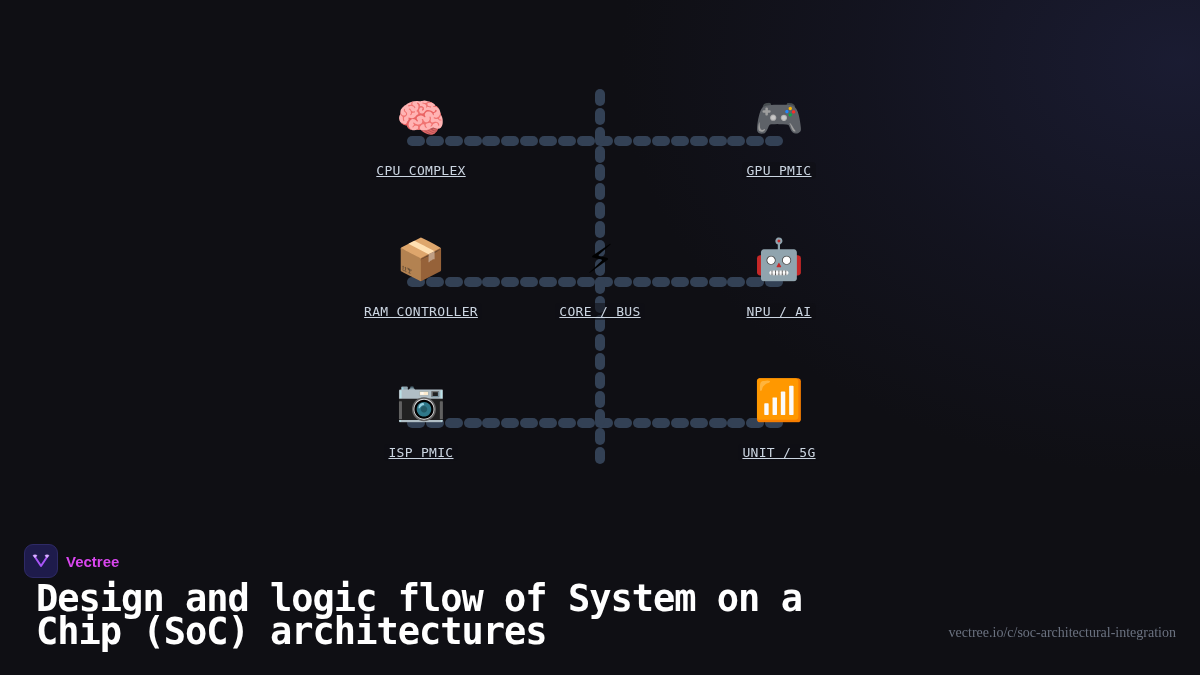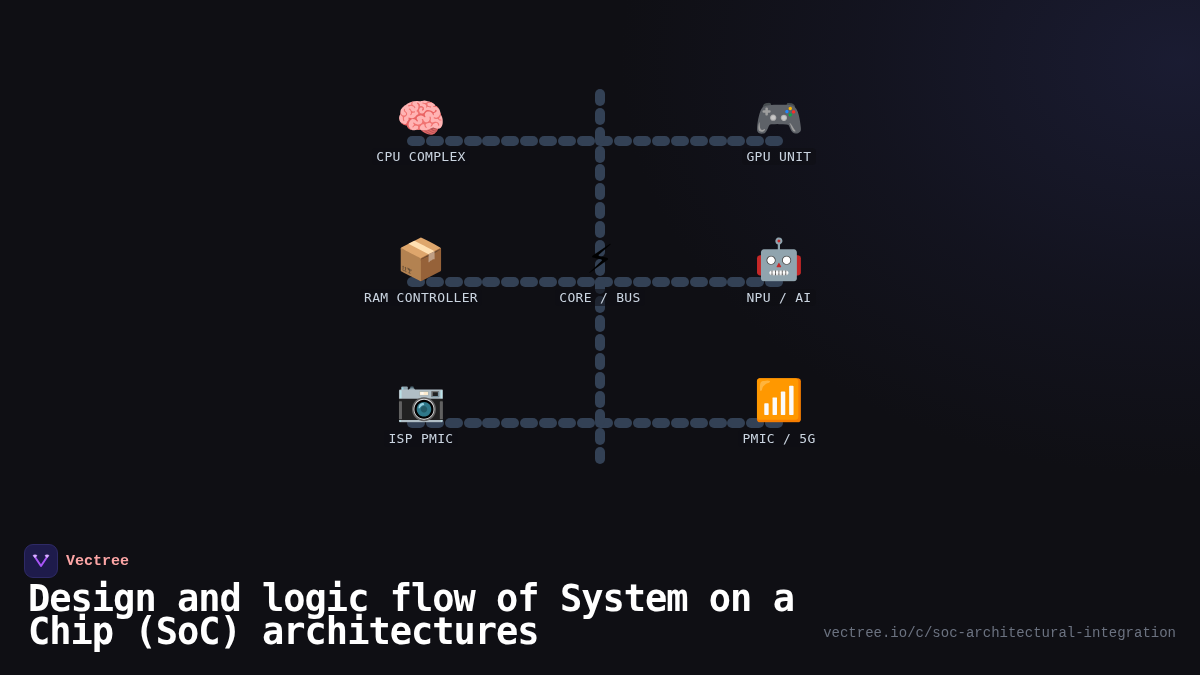--- a/index.html
+++ b/index.html
@@ -61,28 +61,29 @@
       flex-direction: column;
       align-items: center;
     }
     .node-icon {
       font-size: 40px;
       line-height: 48px;
       height: 48px;
       font-family: "DejaVu Sans", sans-serif;
     }
     .node-label {
-      margin-top: 6px;
+      margin-top: 20px;
       font-size: 13px;
       color: #cbd5e1;
       letter-spacing: 0.3px;
       white-space: nowrap;
       background: rgba(15,15,20,0.55);
       padding: 1px 4px;
       border-radius: 4px;
+      text-decoration: underline;
     }
     .brand {
       position: absolute;
       left: 24px;
       top: 544px;
       display: flex;
       align-items: center;
       gap: 8px;
     }
     .brand-logo {
@@ -90,44 +91,44 @@
       height: 34px;
       border-radius: 9px;
       background: #1e1b4b;
       border: 1px solid #2e2a66;
       box-sizing: border-box;
       display: flex;
       align-items: center;
       justify-content: center;
     }
     .brand-name {
-      font-family: Liberation Mono, monospace;
+      font-family: Liberation Sans, sans-serif;
       font-weight: bold;
       font-size: 15px;
-      color: #fca5a5;
+      color: #d946ef;
       text-align: right;
     }
     .title {
       position: absolute;
-      left: 28px;
+      left: 36px;
       top: 582px;
       width: 800px;
       margin: 0;
       font-family: "DejaVu Sans Mono", "Liberation Mono", monospace;
       font-weight: bold;
       font-size: 37px;
       line-height: 33px;
       color: #ffffff;
       letter-spacing: -1px;
     }
     .url {
       position: absolute;
       right: 24px;
       top: 625px;
-      font-family: Liberation Mono, monospace;
+      font-family: Liberation Serif, serif;
       font-size: 14px;
       color: #6b7280;
     }
   </style>
 </head>
 <body>
 
 <div class="bg-glow"></div>
 
 <div class="diagram">
@@ -221,41 +222,41 @@
       <span class="dash-v"></span>
       <span class="dash-v"></span>
     </div>
 
   <div class="node" style="left:341px; top:94px;">
     <span class="node-icon">🧠</span>
     <span class="node-label">CPU COMPLEX</span>
   </div>
   <div class="node" style="left:699px; top:94px;">
     <span class="node-icon">🎮</span>
-    <span class="node-label">GPU UNIT</span>
+    <span class="node-label">GPU PMIC</span>
   </div>
   <div class="node" style="left:341px; top:235px;">
     <span class="node-icon">📦</span>
     <span class="node-label">RAM CONTROLLER</span>
   </div>
   <div class="node" style="left:520px; top:235px;">
     <span class="node-icon">⚡</span>
     <span class="node-label">CORE / BUS</span>
   </div>
   <div class="node" style="left:699px; top:235px;">
     <span class="node-icon">🤖</span>
     <span class="node-label">NPU / AI</span>
   </div>
   <div class="node" style="left:341px; top:376px;">
     <span class="node-icon">📷</span>
     <span class="node-label">ISP PMIC</span>
   </div>
   <div class="node" style="left:699px; top:376px;">
     <span class="node-icon">📶</span>
-    <span class="node-label">PMIC / 5G</span>
+    <span class="node-label">UNIT / 5G</span>
   </div>
 </div>
 
 <div class="brand">
   <div class="brand-logo">
     <svg width="20" height="20" viewBox="0 0 20 20">
       <path d="M4 6 L10 15 L16 6" stroke="#a855f7" stroke-width="2" fill="none" stroke-linecap="round" stroke-linejoin="round"></path>
       <path d="M4 6 L2.5 4.5 M4 6 L5.5 4.5 M16 6 L14.5 4.5 M16 6 L17.5 4.5" stroke="#c084fc" stroke-width="1.5" stroke-linecap="round"></path>
       <circle cx="4" cy="5" r="1.4" fill="#d8b4fe"></circle>
       <circle cx="16" cy="5" r="1.4" fill="#d8b4fe"></circle>

